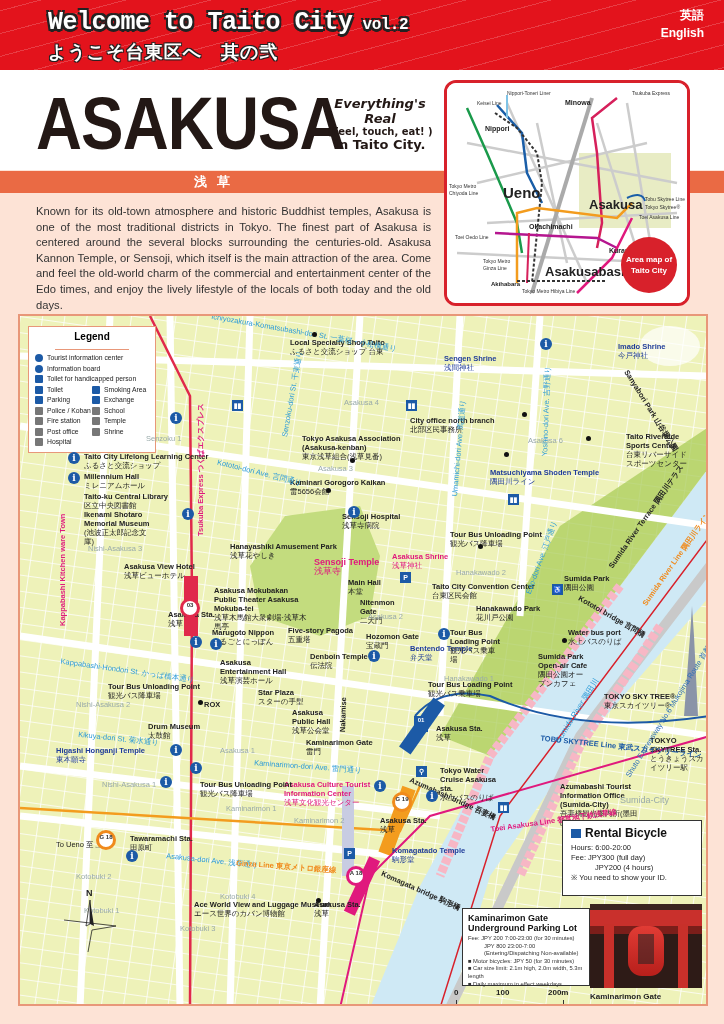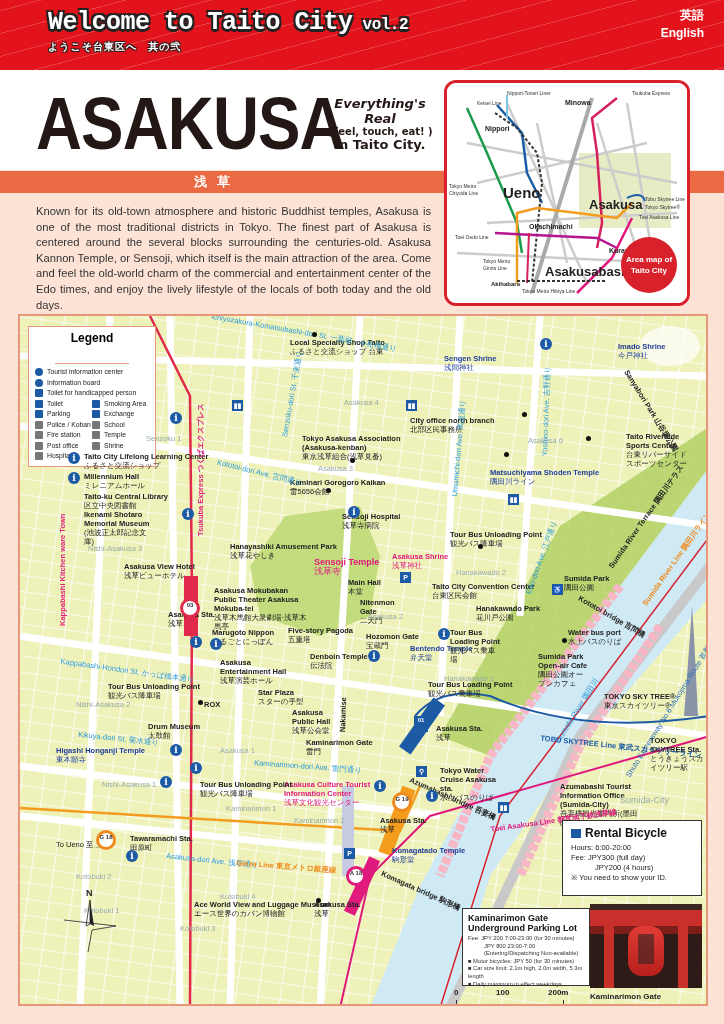--- a/index.html
+++ b/index.html
@@ -5,21 +5,21 @@
   * { box-sizing: border-box; margin: 0; padding: 0; }
   html, body { width: 724px; height: 1024px; overflow: hidden; background: #fde3d6; font-family: "Liberation Sans", sans-serif; }
   .page { position: relative; width: 724px; height: 1024px; background: #fde3d6; }
 
   
   .banner { position: absolute; left: 0; top: 0; width: 724px; height: 70px; background: #e3131c;
     background-image: repeating-linear-gradient(165deg, rgba(255,255,255,0.0) 0 10px, rgba(255,255,255,0.18) 10px 11px, rgba(255,255,255,0) 11px 22px); }
   .banner-title { position: absolute; left: 48px; top: 8px; font-family: Liberation Mono, monospace; font-weight: bold; font-size: 25px; color: #fff;
     text-shadow: -2px -2px 0 #222, 2px -2px 0 #222, -2px 2px 0 #222, 2px 2px 0 #222, 0 3px 0 #222; letter-spacing: -0.5px; }
   .banner-vol { font-size: 16px; margin-left: 10px; }
-  .banner-sub { position: absolute; left: 48px; top: 40px; font-size: 10px; font-weight: bold; color: #fff;
+  .banner-sub { position: absolute; left: 48px; top: 40px; font-size: 18px; font-weight: bold; color: #fff;
     text-shadow: -1px -1px 0 #222, 1px -1px 0 #222, -1px 1px 0 #222, 1px 1px 0 #222; letter-spacing: 1px; }
   .lang { position: absolute; right: 20px; top: 6px; text-align: right; color: #fff; font-weight: bold; font-size: 12px; line-height: 18px; }
 
   
   .top-white { position: absolute; left: 0; top: 70px; width: 724px; height: 100px; background: #fff; }
   .big-title { position: absolute; left: 36px; top: 82px; font-family: "Liberation Sans", sans-serif; font-weight: bold; font-size: 74px; color: #231815;
     letter-spacing: -1px; transform: scaleX(0.86); transform-origin: left; line-height: 84px; }
   .tagline { position: absolute; left: 320px; top: 96px; width: 120px; text-align: center; font-weight: bold; color: #231815; font-family: "DejaVu Sans", sans-serif; }
   .tagline .t1 { font-size: 13px; font-style: italic; }
   .tagline .t2 { font-size: 10px; }
@@ -46,21 +46,21 @@
   .lbl.orange { color: #f08a1c; }
   .lbl.road { color: #2d9bd8; font-weight: normal; font-size: 7.5px; }
 
   .ic { position: absolute; width: 12px; height: 12px; border-radius: 50%; background: #1c5aa6; color: #fff; font-size: 9px; font-weight: bold; text-align: center; line-height: 12px; font-family: "DejaVu Serif", serif; }
   .sq { position: absolute; width: 11px; height: 11px; background: #1c5aa6; color: #fff; font-size: 7px; text-align: center; line-height: 11px; font-weight: bold; }
   .dot { position: absolute; width: 5px; height: 5px; border-radius: 50%; background: #111; }
   .stn { position: absolute; width: 20px; height: 20px; border-radius: 50%; background: #fff; border: 3px solid #f08a1c; font-size: 6px; font-weight: bold; text-align: center; line-height: 7px; padding-top: 1px; color: #333; }
   .stn.pink { border-color: #e0197d; }
 
   .legend { position: absolute; left: 8px; top: 10px; width: 128px; background: #fff; border: 1.5px solid #e89779; padding: 4px 6px; }
-  .legend-title { text-align: center; font-weight: bold; font-size: 12px; border-bottom: 1.5px solid #e89779; margin: 0 20px 3px; padding-bottom: 18px; }
+  .legend-title { text-align: center; font-weight: bold; font-size: 10px; border-bottom: 1.5px solid #e89779; margin: 0 20px 3px; padding-bottom: 7px; }
   .legend-row { display: flex; align-items: center; font-size: 6.8px; line-height: 10.5px; color: #222; white-space: nowrap; }
   .legend-row .li { display: inline-block; width: 8px; height: 8px; margin-right: 4px; background: #1c5aa6; border-radius: 50%; flex-shrink: 0; }
   .legend-row .li.s { border-radius: 1px; }
   .legend-row .li.g { background: #777; border-radius: 1px; }
   .legend-cols { display: flex; }
   .legend-cols > div { flex: 1; }
 
   .rental { position: absolute; left: 542px; top: 504px; width: 140px; height: 76px; background: #fff; border: 1.5px solid #333; padding: 5px 8px; }
   .rental-title { font-size: 12px; font-weight: bold; color: #111; display: flex; align-items: center; }
   .rental-title .bi { display: inline-block; width: 10px; height: 9px; background: #1c5aa6; margin-right: 4px; }

